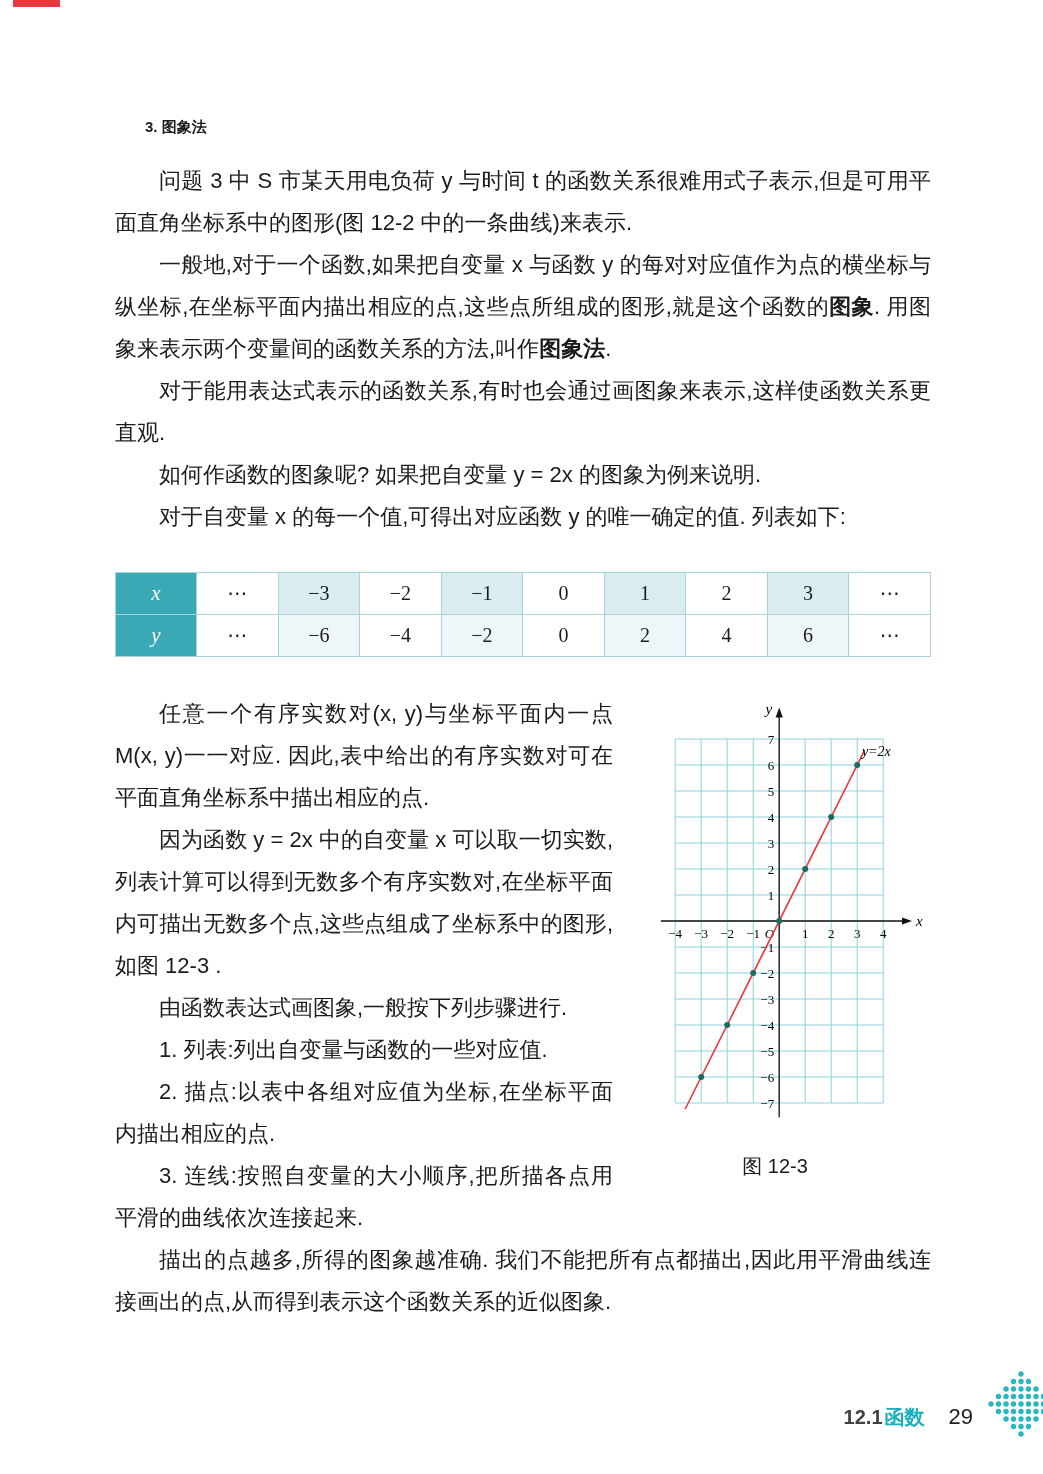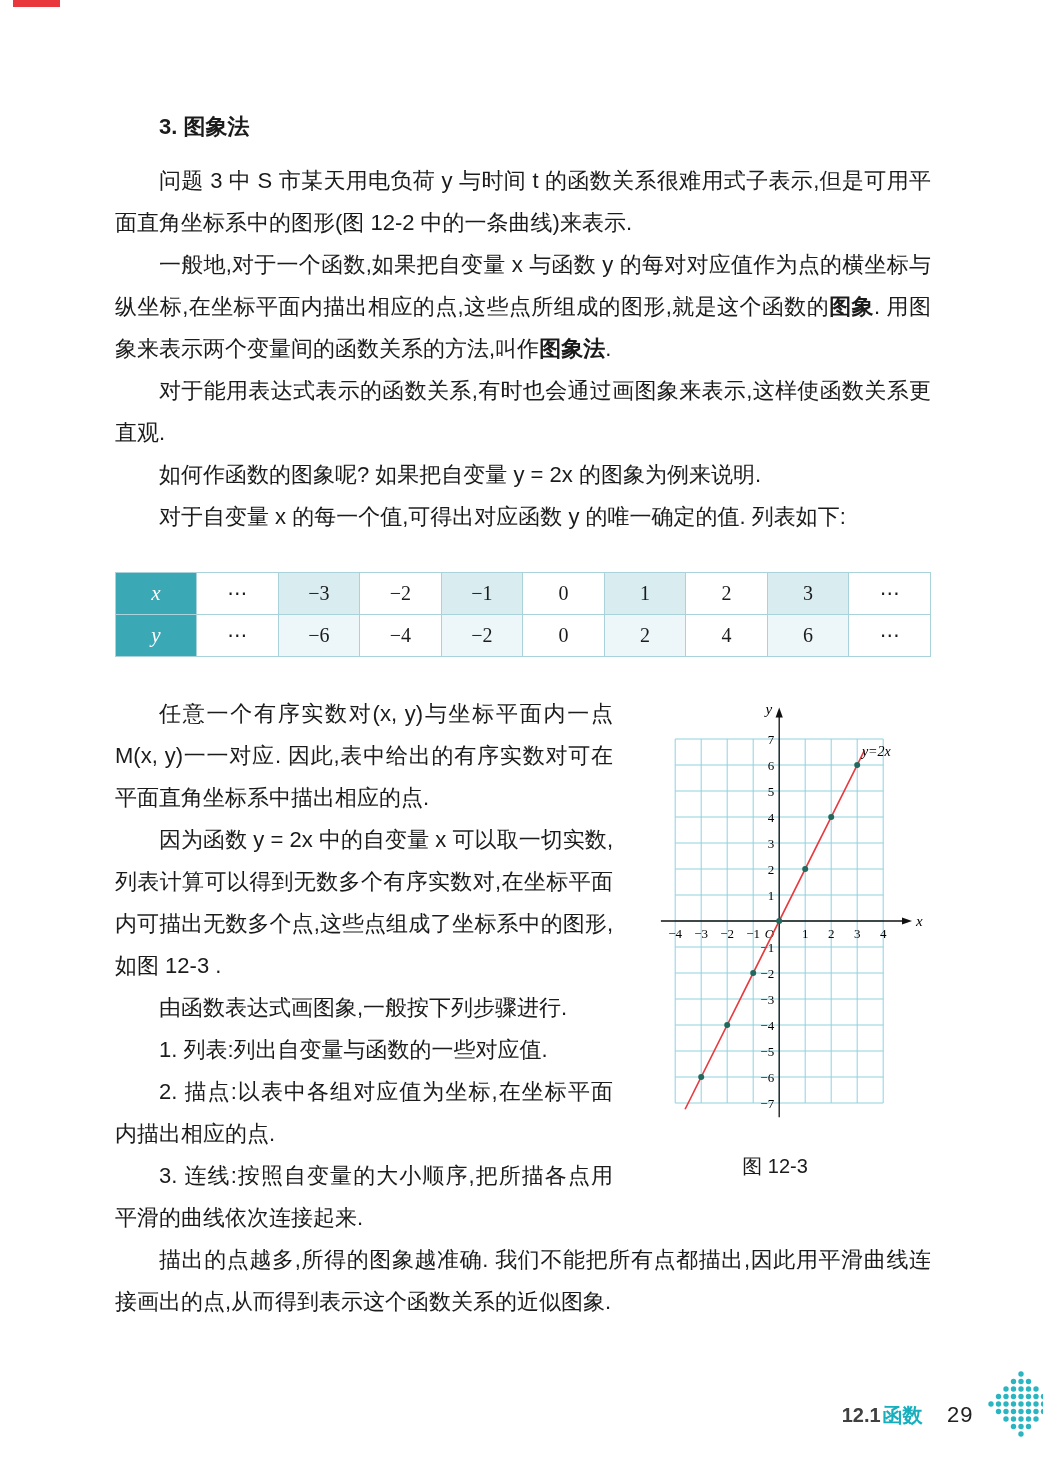--- a/index.html
+++ b/index.html
@@ -3,39 +3,39 @@
 <meta charset="utf-8">
 <style>
   html,body{margin:0;padding:0;background:#fff;}
   .page{
     position:relative; width:1043px; height:1474px; background:#ffffff;
     overflow:hidden; color:#1b1b1b;
     font-family:"Liberation Sans",sans-serif; font-size:22px; line-height:42px;
   }
   .red-mark{position:absolute; top:0; left:13px; width:47px; height:7px; background:#e8383d;}
   .content{position:absolute; left:115px; top:106px; width:816px;}
-  .heading{font-size:22px; font-weight:700; margin:0 0 12px 0; text-indent:2em; line-height:42px;}
+  .heading{font-size:15px; font-weight:700; margin:0 0 12px 0; text-indent:2em; line-height:42px;}
   .para{margin:0; text-indent:2em; text-align:justify;}
   .b{font-weight:700;}
 
   .vtable{border-collapse:collapse; width:100%; margin:34px 0 36px 0; table-layout:fixed;
           font-family:"Liberation Serif",serif;}
   .vtable td{border:1px solid #a9d2da; height:41px; text-align:center; font-size:20px; padding:0; line-height:41px;}
   .vtable td.hdr{background:#3ba8b6; color:#ffffff; font-style:italic; width:80px; font-size:21px;}
   .vtable td.stripe-x{background:#d9ecf0;}
   .vtable td.stripe-y{background:#edf6f8;}
 
   .figure{float:right; width:312px; margin:2px 0 6px 6px; text-align:center;}
   .caption{font-size:20px; line-height:26px; margin-top:10px; text-indent:0;
            font-family:"Liberation Sans",sans-serif;}
 
   .footer{position:absolute; right:70px; bottom:44px; line-height:26px; white-space:nowrap;}
   .f-sec{color:#404040; font-size:20px; font-weight:700; margin-right:2px;}
   .f-title{color:#17aebe; font-size:20px; font-weight:700; margin-right:24px;margin-top:23px;}
-  .f-page{color:#222; font-size:22px; font-family:Liberation Mono, monospace;}
+  .f-page{color:#222; font-size:22px; font-family:Liberation Sans, sans-serif;}
   .logo{position:absolute; right:-12px; bottom:22px;}
 </style>
 </head>
 <body>
 
 <div class="page">
   <div class="red-mark"></div>
 
   <div class="content">
     <h3 class="heading">3. 图象法</h3>

